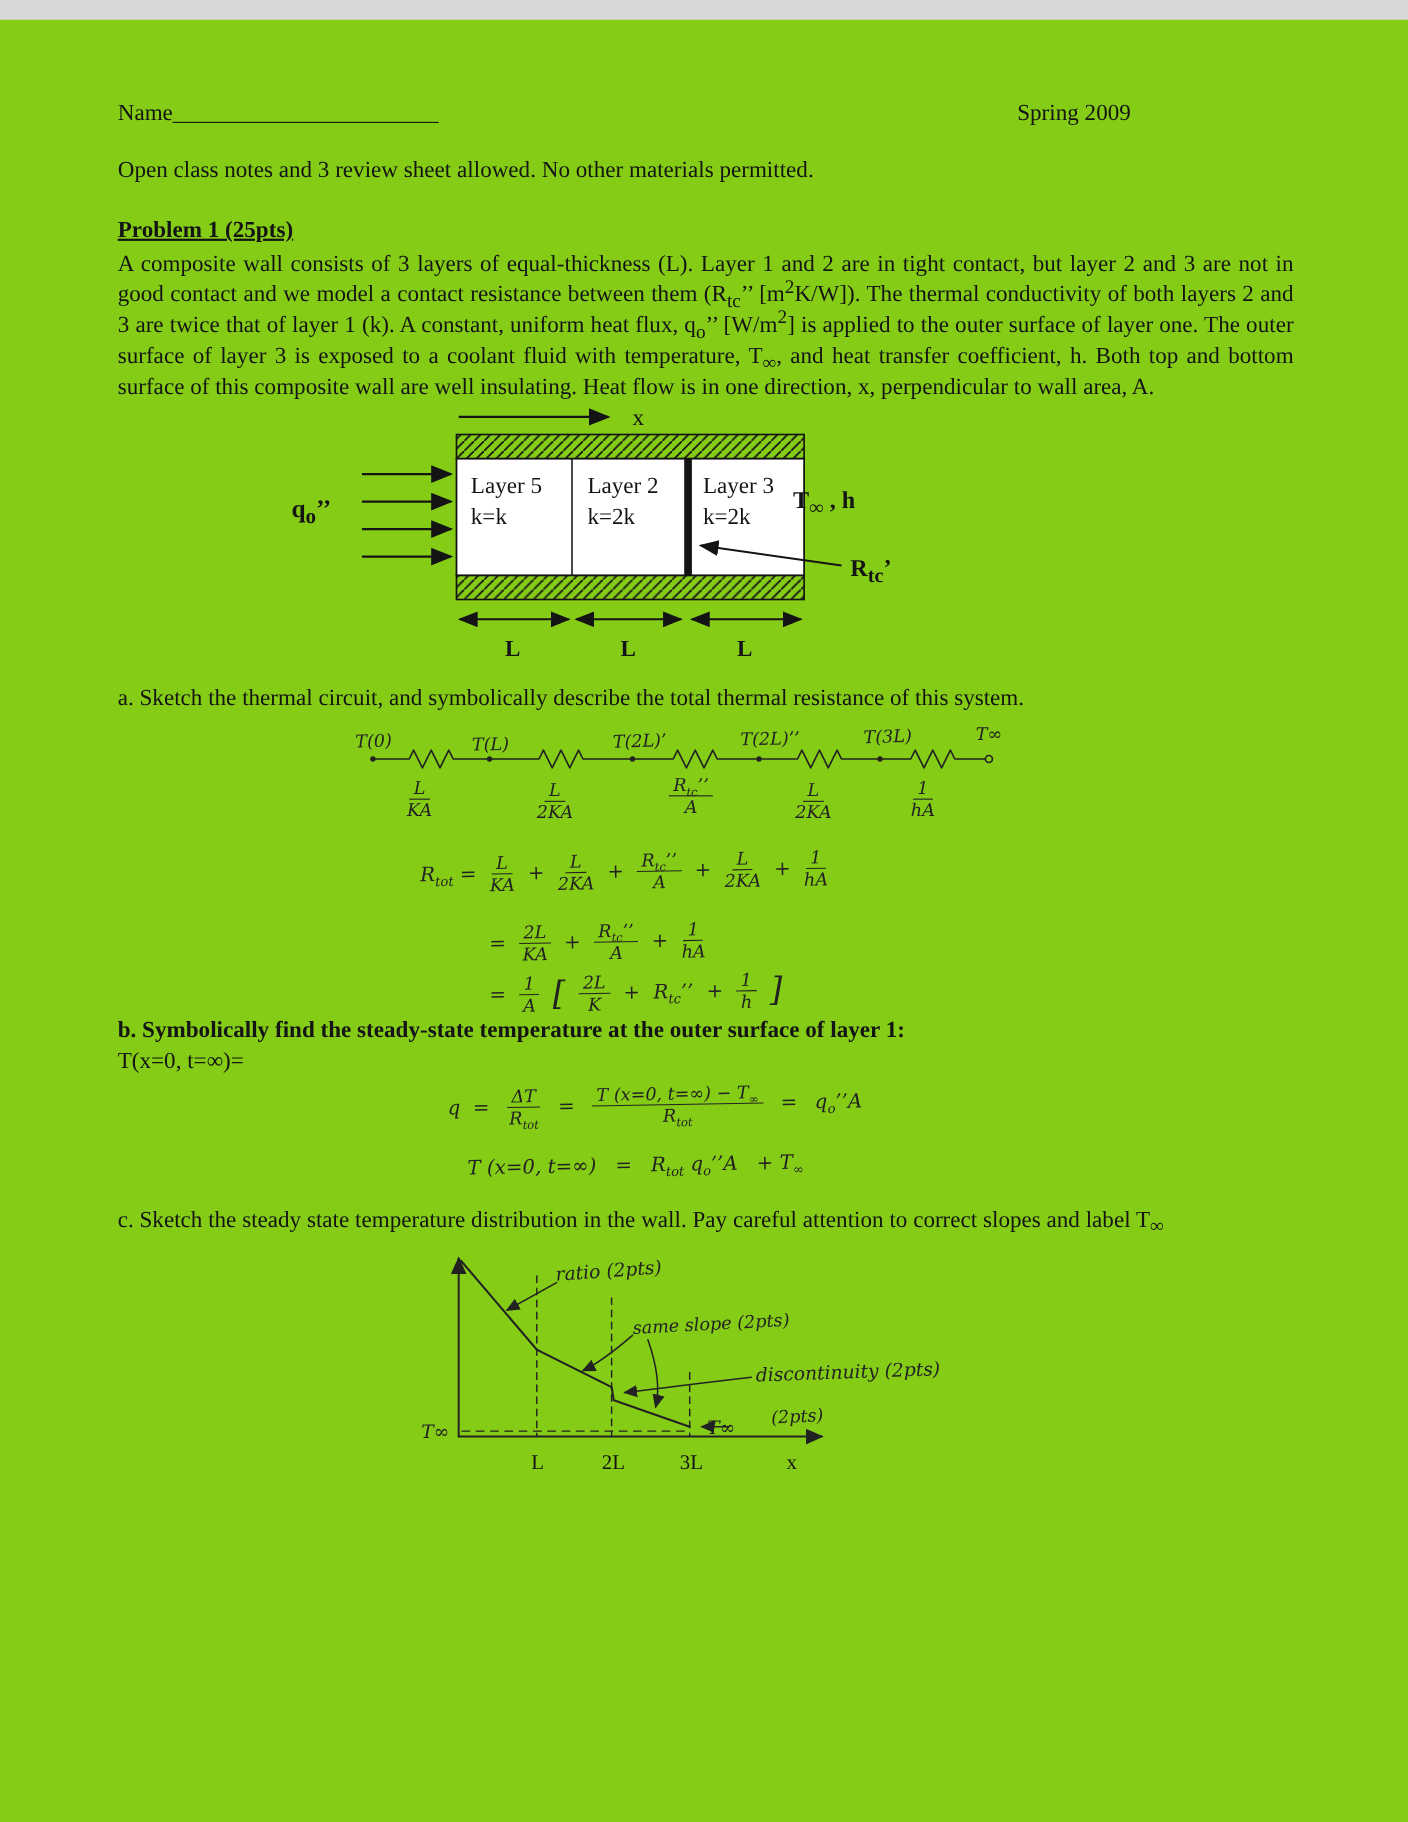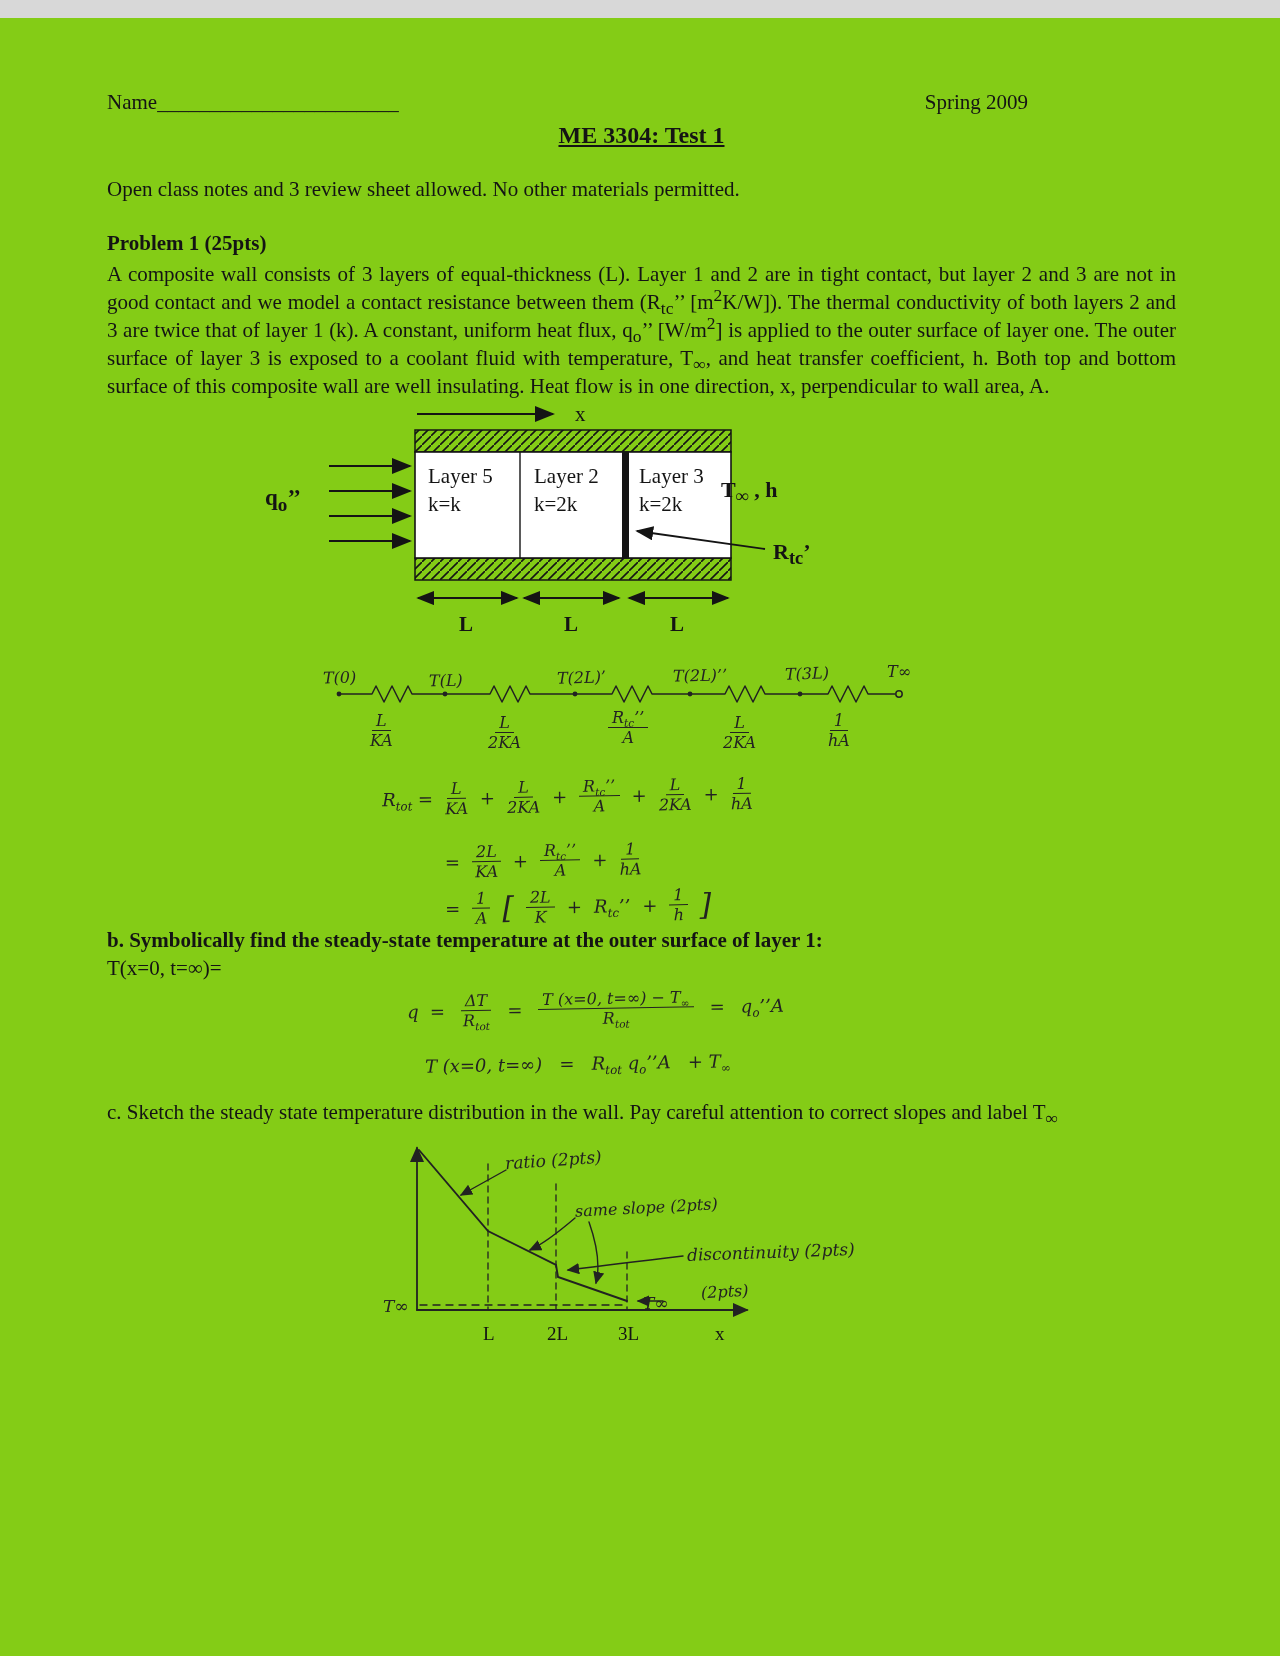--- a/index.html
+++ b/index.html
@@ -7,21 +7,21 @@
         font-family:"Liberation Serif","DejaVu Serif",serif;font-size:21px;line-height:28px;overflow:hidden;}
   .content{position:absolute;left:107px;top:70px;width:1069px;}
   .row-head{display:flex;justify-content:space-between;padding-right:148px;}
   .pre{white-space:pre;}
   .title{text-align:center;font-weight:bold;font-size:24px;margin-top:4px;line-height:31px;}
   .title span{text-decoration:underline;}
   .intro{margin-top:24px;}
   .instructors{display:flex;}
   .instructors .i1{width:261px;}
   .instructors .i2{width:284px;}
-  .p1-heading{margin-top:26px;font-weight:bold;}
+  .p1-heading{margin-top:26px;font-weight:bold;text-decoration:underline;}
   .para{margin-top:3px;text-align:justify;}
   .fig{position:relative;width:1069px;}
   .fig svg{position:absolute;left:0;top:0;}
   .fig1{height:252px;}
   .fig2{height:272px;}
   .fig3{height:112px;}
   .fig4{height:230px;margin-top:8px;}
   .lbl{position:absolute;white-space:nowrap;}
   .b{font-weight:bold;}
   .sm{font-size:21px;}
@@ -39,23 +39,20 @@
 </style>
 </head>
 <body>
 
 <div class="page">
   <div class="content">
 
     <div class="row-head">
       <span class="pre">Name_______________________</span>
       <span>Spring 2009</span>
-    </div>
-    <div class="title">
-      <span>ME 3304: Test 1</span>
     </div>
 
     <div class="intro">Open class notes and 3 review sheet allowed.  No other materials permitted.</div>
 
     <div class="p1-heading">Problem 1 (25pts)</div>
     <div class="para"><span>A composite wall consists of 3 layers of equal-thickness (L).  Layer 1 and 2 are in tight contact, but layer 2 and 3 are not in good contact and we model a contact resistance between them (R</span><sub>tc</sub><span>’’ [m</span><sup>2</sup><span>K/W]).  The thermal conductivity of both layers 2 and 3 are twice that of layer 1 (k).  A constant, uniform heat flux, q</span><sub>o</sub><span>’’ [W/m</span><sup>2</sup><span>] is applied to the outer surface of layer one.  The outer surface of layer 3 is exposed to a coolant fluid with temperature, T</span><sub>∞</sub><span>, and heat transfer coefficient, h.  Both top and bottom surface of this composite wall are well insulating. Heat flow is in one direction, x, perpendicular to wall area, A.</span></div>
 
     <div class="fig fig1">
       <svg width="1069" height="252">
         <defs>
@@ -89,20 +86,21 @@
       <span class="lbl sm" style="left:427px;top:90px;">k=2k</span>
       <span class="lbl sm" style="left:532px;top:62px;">Layer 3</span>
       <span class="lbl sm" style="left:532px;top:90px;">k=2k</span>
       <span class="lbl b" style="left:614px;top:76px;font-size:22px;"><span>T</span><sub>∞</sub><span> , h</span></span>
       <span class="lbl b" style="left:666px;top:138px;font-size:22px;"><span>R</span><sub>tc</sub><span>’</span></span>
       <span class="lbl b" style="left:352px;top:210px;">L</span>
       <span class="lbl b" style="left:457px;top:210px;">L</span>
       <span class="lbl b" style="left:563px;top:210px;">L</span>
     </div>
 
+    <div class="para">a. Sketch the thermal circuit, and symbolically describe the total thermal resistance of this system.</div>
 
     <div class="fig fig2">
       <svg width="1069" height="272">
         <g stroke="#222" stroke-width="1.5" fill="none" stroke-linecap="round" stroke-linejoin="round">
           <path d="M232,42 H265 l4,-8 l8,16 l8,-16 l8,16 l8,-16 l4,8 H338"></path>
           <path d="M338,42 H383 l4,-8 l8,16 l8,-16 l8,16 l8,-16 l4,8 H468"></path>
           <path d="M468,42 H505 l4,-8 l8,16 l8,-16 l8,16 l8,-16 l4,8 H583"></path>
           <path d="M583,42 H618 l4,-8 l8,16 l8,-16 l8,16 l8,-16 l4,8 H693"></path>
           <path d="M693,42 H721 l4,-8 l8,16 l8,-16 l8,16 l8,-16 l4,8 H788"></path>
           <circle cx="792" cy="42" r="3.2"></circle>

